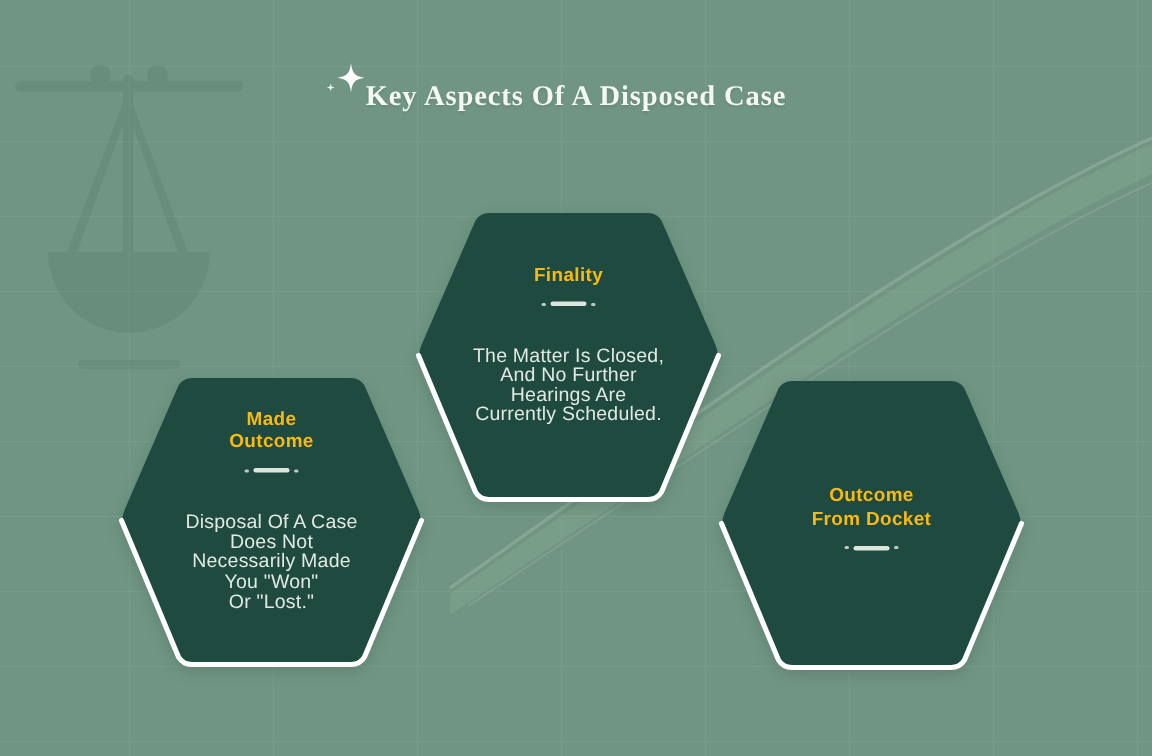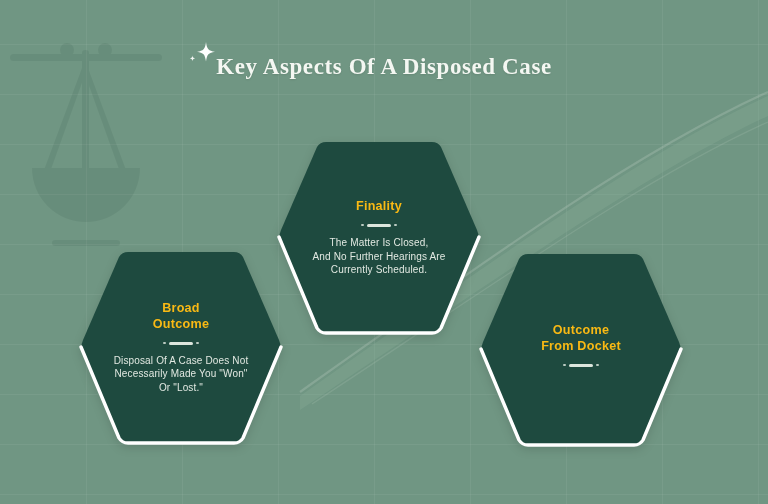--- a/index.html
+++ b/index.html
@@ -23,21 +23,21 @@
 
   
   .title-wrap{
     position:absolute;left:0;top:54px;width:768px;
     text-align:center;
   }
   .title{
     display:inline-block;position:relative;
     font-family:"Liberation Serif", serif;
     font-weight:700;
-    font-size:23px;
+    font-size:19px;
     letter-spacing:.6px;
     color:#F4F7F2;
     text-shadow:0 1px 2px rgba(0,0,0,.10);
     white-space:nowrap;
   }
   .sparkle{
     position:absolute;left:-32px;top:-16px;width:34px;height:34px;
     pointer-events:none;
   }
 
@@ -63,24 +63,24 @@
     white-space:pre-line;
   }
   .divider{
     display:flex;align-items:center;justify-content:center;gap:3px;
     margin:7px 0 9px 0;height:4px;
   }
   .divider .dot{width:3px;height:2px;background:#C9D6CD;border-radius:1px;opacity:.92;}
   .divider .bar{width:24px;height:3px;background:#DCE6DD;border-radius:2px;}
   .hex-body{
     color:#E2E9E2;
-    font-size:10px;
+    font-size:13px;
     line-height:13.2px;
     letter-spacing:.15px;
-    margin:0;
+    margin:16px;
     white-space:pre-line;
     text-align:center;
   }
 
   
   #hex-left{left:78px;top:250px;}
   #hex-mid{left:276px;top:140px;}
   #hex-right{left:478px;top:252px;}
   #hex-mid{z-index:3;}
   #hex-left{z-index:2;}
@@ -124,21 +124,21 @@
       <span>Key Aspects Of A Disposed Case</span>
     </div>
   </div>
 
   <div class="hex" id="hex-left">
     <svg viewBox="0 0 206 195">
       <path d="M50 2 H156 Q162 2 165 7 L201 90 Q204 97 201 104 L165 188 Q162 193 156 193 H50 Q44 193 41 188 L5 104 Q2 97 5 90 L41 7 Q44 2 50 2 Z" fill="#1E4A3F"></path>
       <path d="M203 97 L165 188 Q162 193 156 193 H50 Q44 193 41 188 L3 97" fill="none" stroke="#FFFFFF" stroke-width="3.4" stroke-linecap="round" stroke-linejoin="round"></path>
     </svg>
     <div class="hex-content">
-      <div class="hex-title">Broad
+      <div class="hex-title">Made
 Outcome</div>
       <div class="divider">
         <span class="dot"></span>
         <span class="bar"></span>
         <span class="dot"></span>
       </div>
       <div class="hex-body">Disposal Of A Case Does Not
 Necessarily Made You "Won"
 Or "Lost."</div>
     </div>

